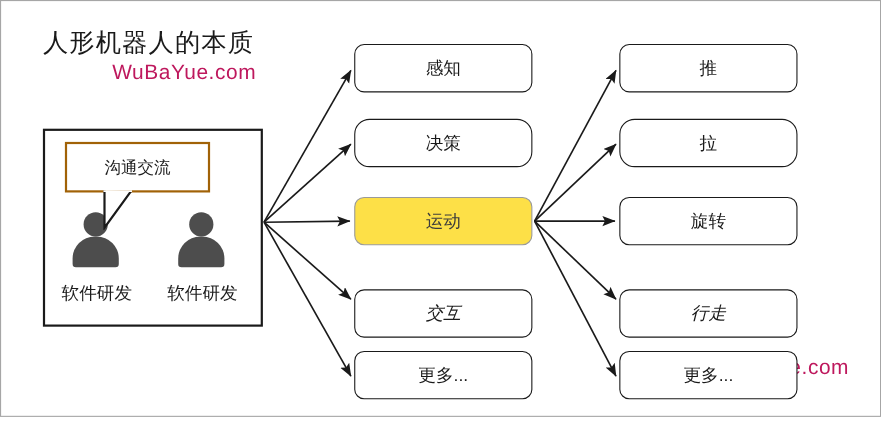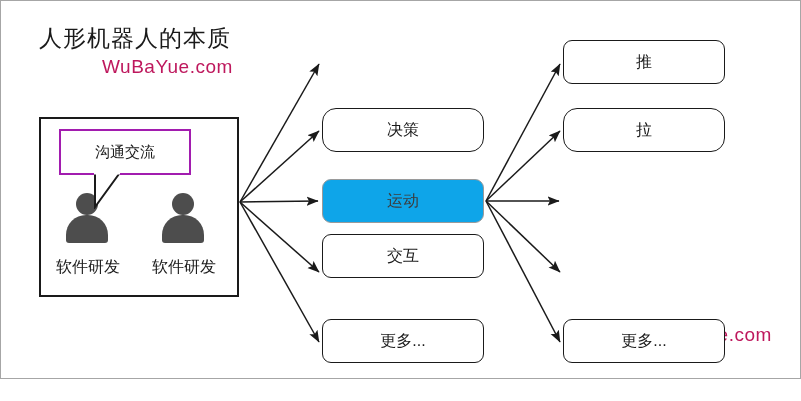--- a/index.html
+++ b/index.html
@@ -58,21 +58,21 @@
     border: 2px solid #1a1a1a;
     background: #ffffff;
     box-sizing: border-box;
   }
   .speech-bubble {
     position: absolute;
     left: 58px;
     top: 128px;
     width: 132px;
     height: 46px;
-    border: 2px solid #a21caf;
+    border: 2px solid #a16207;
     background: #ffffff;
     box-sizing: border-box;
     display: flex;
     align-items: center;
     justify-content: center;
     font-size: 15px;
     color: #1a1a1a;
     z-index: 4;
   }
   .bubble-tail {
@@ -130,30 +130,30 @@
     background: #ffffff;
     box-sizing: border-box;
     display: flex;
     align-items: center;
     justify-content: center;
     font-size: 16px;
     color: #1a1a1a;
     z-index: 2;
   }
   .node.highlight {
-    background: #0ea5e9;
+    background: #fde047;
     border-color: #9a9a9a;
     color: #3c3c3c;
   }
   .col-mid { left: 321px; }
   .col-right { left: 562px; }
   .row-1 { top: 39px; }
   .row-2 { top: 107px; border-radius: 14px; }
   .row-3 { top: 178px; }
-  .row-4 { top: 233px; }
+  .row-4 { top: 262px; font-style: italic; }
   .row-5 { top: 318px; }
 </style>
 </head>
 <body>
 
 <div id="canvas">
 
   <svg id="svg-layer" viewBox="0 0 801 401" xmlns="http://www.w3.org/2000/svg">
     <defs>
       <marker id="arrow" markerWidth="9" markerHeight="9" refX="7.6" refY="3.1" orient="auto" markerUnits="strokeWidth">
@@ -194,22 +194,25 @@
     <div class="body"></div>
   </div>
   <div class="person person-2">
     <div class="head"></div>
     <div class="body"></div>
   </div>
 
   <div class="person-label pl-1">软件研发</div>
   <div class="person-label pl-2">软件研发</div>
 
+  <div class="node col-mid row-1">感知</div>
   <div class="node col-mid row-2">决策</div>
   <div class="node col-mid row-3 highlight">运动</div>
   <div class="node col-mid row-4">交互</div>
   <div class="node col-mid row-5">更多...</div>
 
   <div class="node col-right row-1">推</div>
   <div class="node col-right row-2">拉</div>
+  <div class="node col-right row-3">旋转</div>
+  <div class="node col-right row-4">行走</div>
   <div class="node col-right row-5">更多...</div>
 
 </div>
 
 </body></html>

